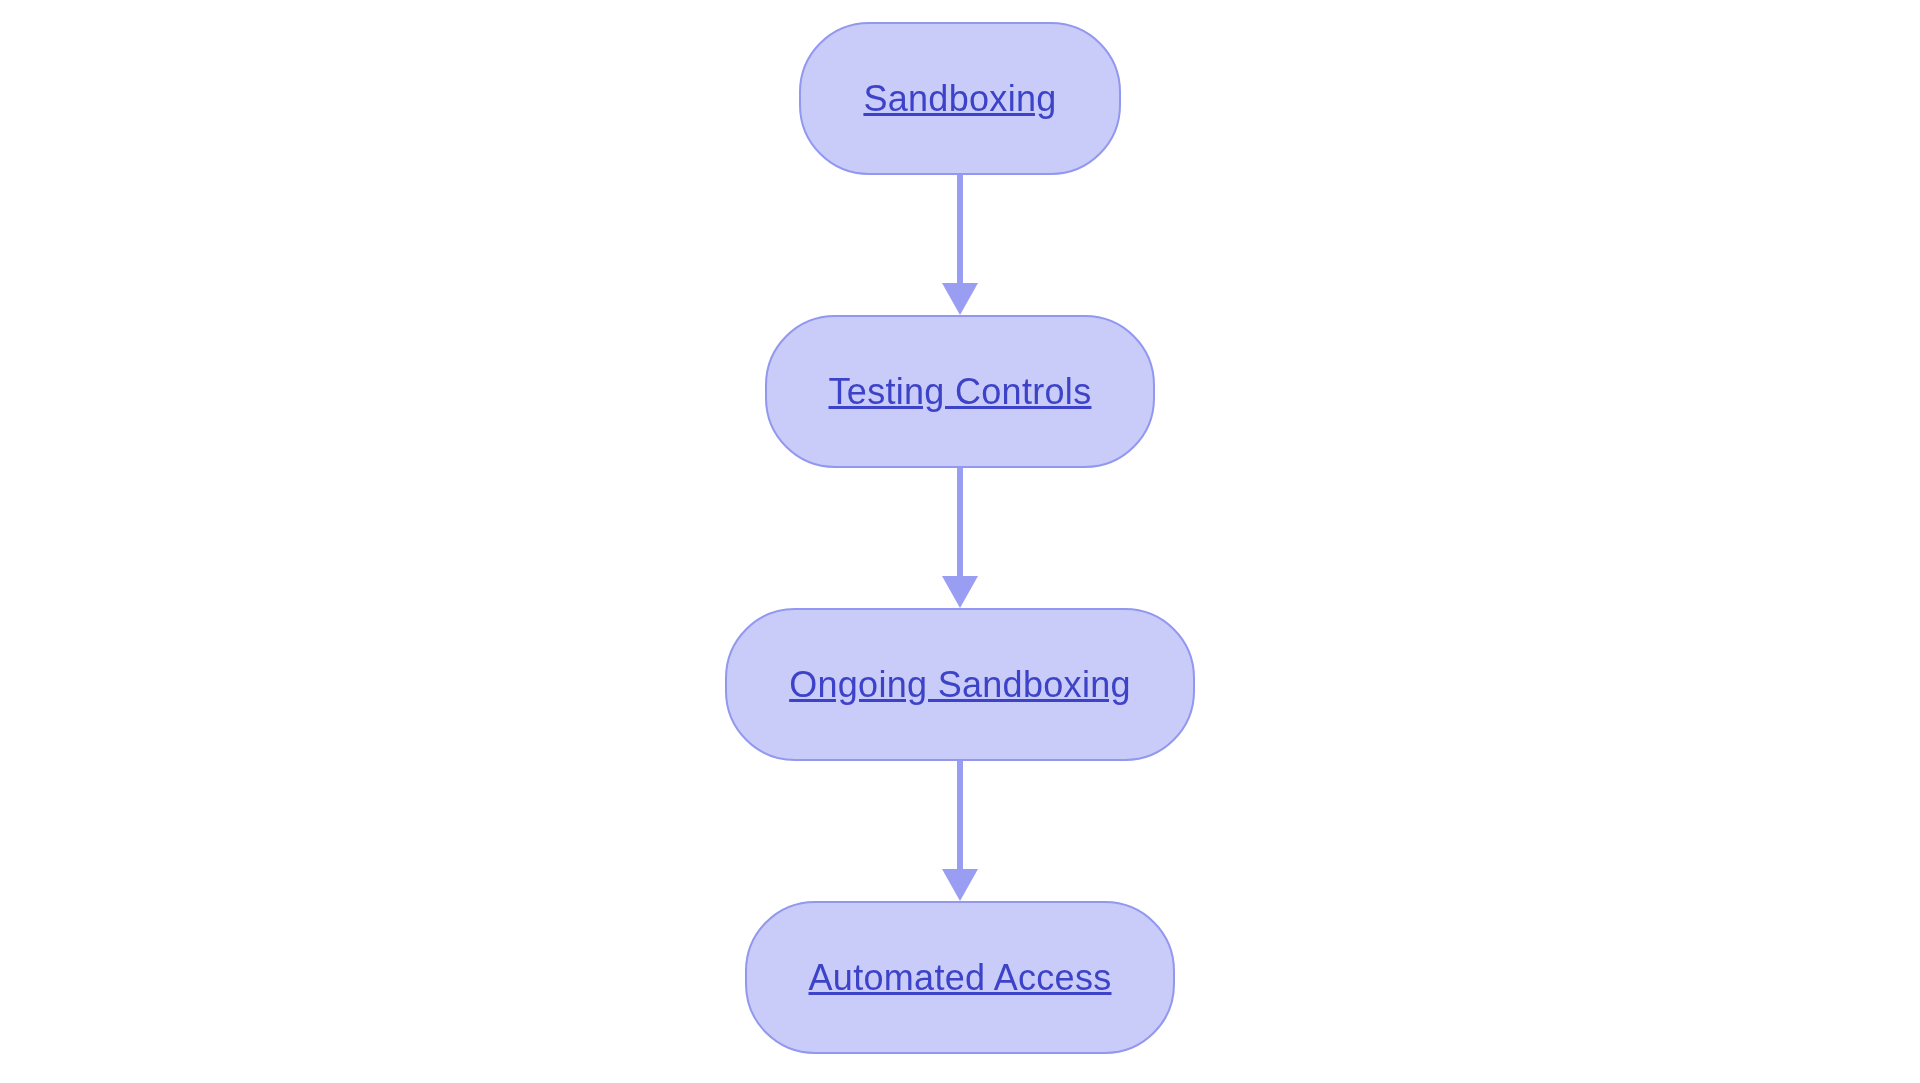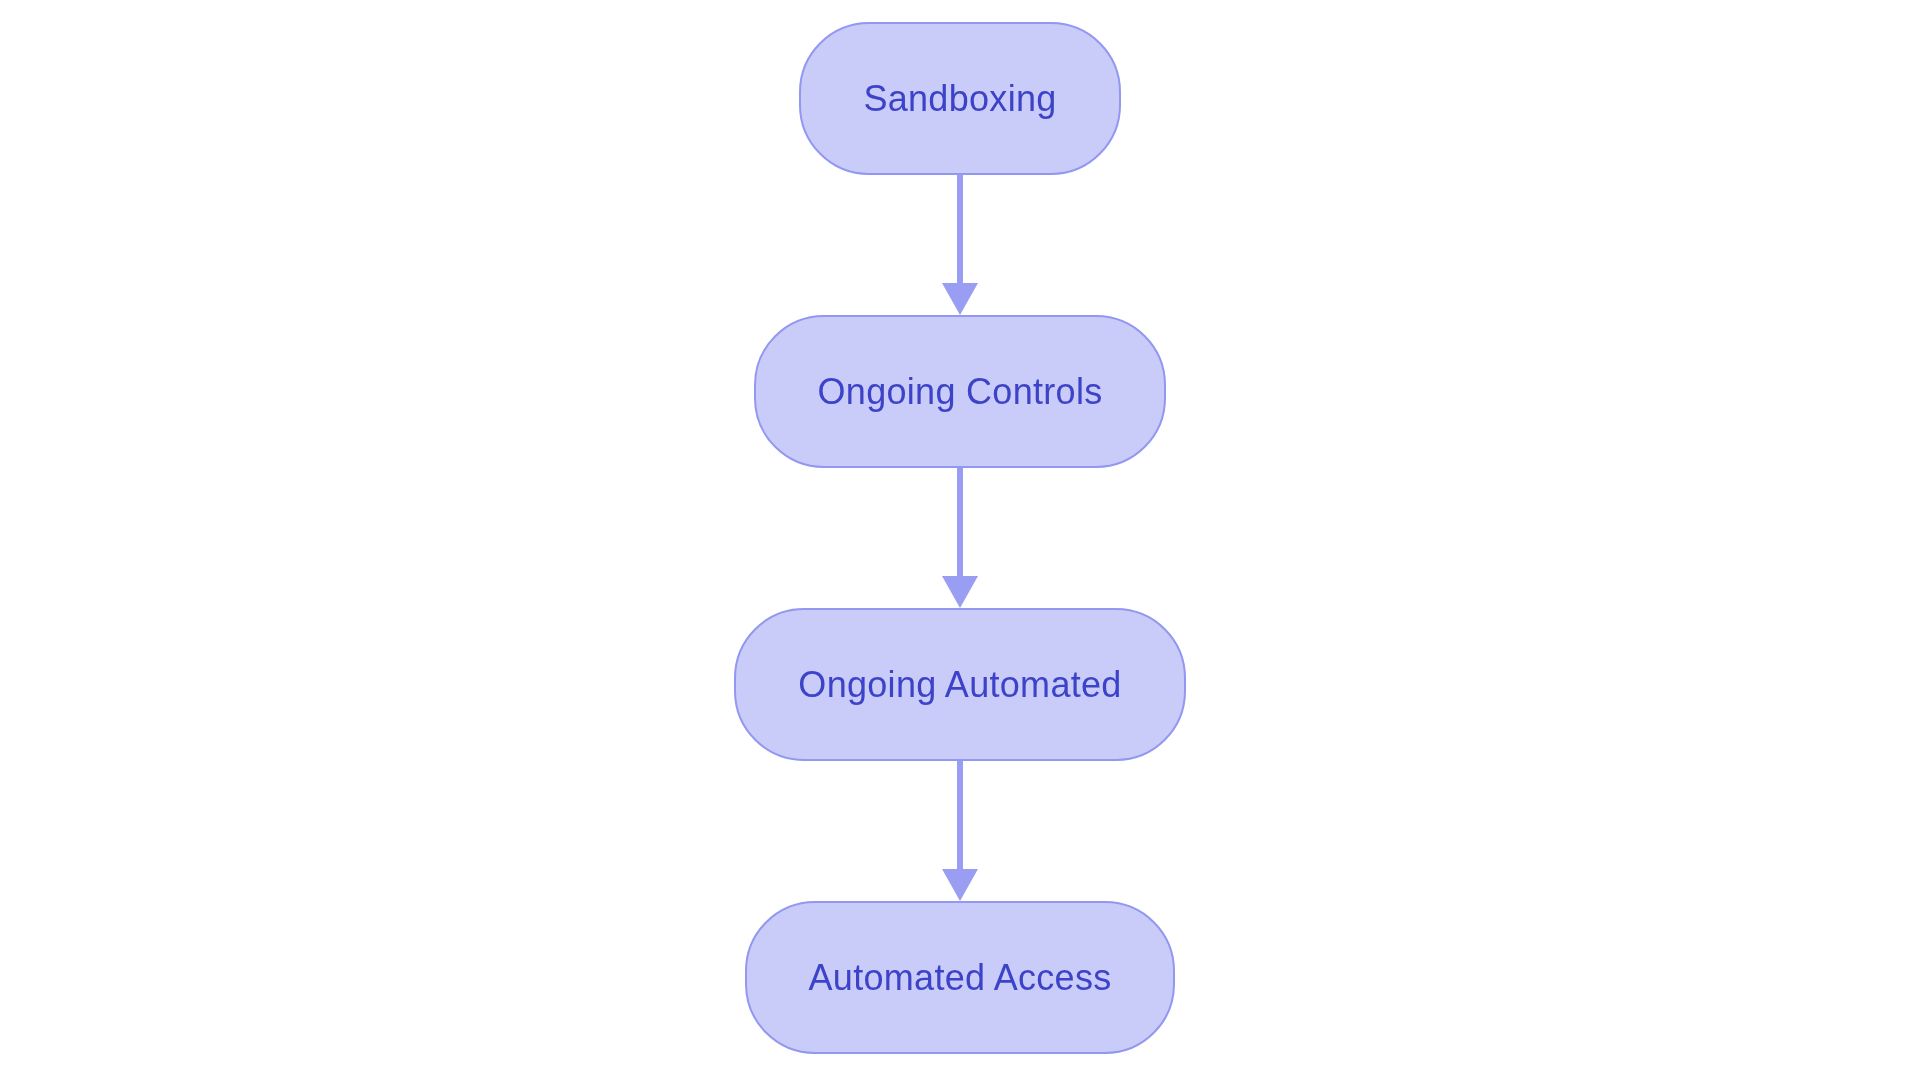--- a/index.html
+++ b/index.html
@@ -27,20 +27,21 @@
     display:flex;
     align-items:center;
     justify-content:center;
     flex:0 0 auto;
   }
   .flow-node .node-label{
     font-size:36px;
     color:var(--text);
     letter-spacing:0.3px;
     white-space:nowrap;
+    text-decoration:underline;
   }
   .flow-arrow{
     height:140px;
     flex:0 0 auto;
     display:flex;
     flex-direction:column;
     align-items:center;
   }
   .flow-arrow .stem{
     width:6px;
@@ -62,30 +63,30 @@
 <div class="flow-node">
   <span class="node-label">Sandboxing</span>
 </div>
 
 <div class="flow-arrow">
   <div class="stem"></div>
   <div class="head"></div>
 </div>
 
 <div class="flow-node">
-  <span class="node-label">Ongoing Controls</span>
+  <span class="node-label">Testing Controls</span>
 </div>
 
 <div class="flow-arrow">
   <div class="stem"></div>
   <div class="head"></div>
 </div>
 
 <div class="flow-node">
-  <span class="node-label">Ongoing Automated</span>
+  <span class="node-label">Ongoing Sandboxing</span>
 </div>
 
 <div class="flow-arrow">
   <div class="stem"></div>
   <div class="head"></div>
 </div>
 
 <div class="flow-node">
   <span class="node-label">Automated Access</span>
 </div>

